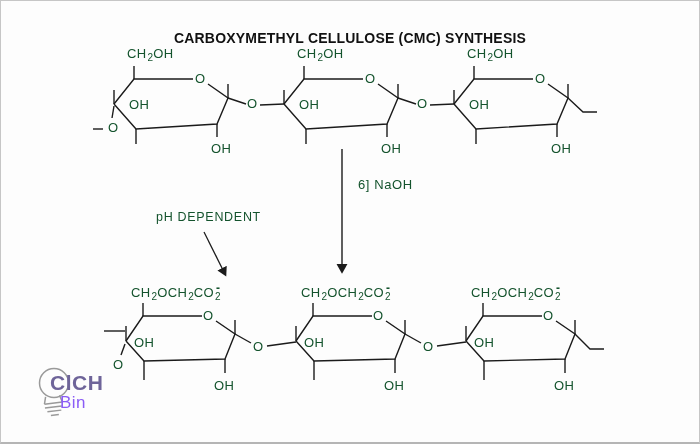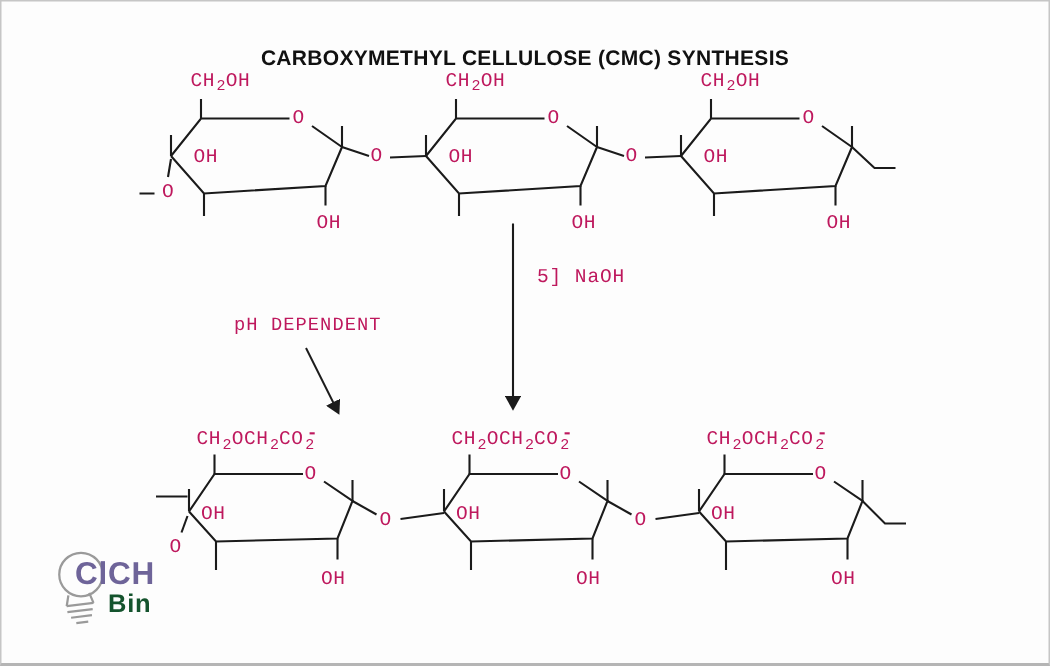--- a/index.html
+++ b/index.html
@@ -6,28 +6,28 @@
   .canvas{
     position:relative;width:700px;height:444px;background:#fdfdfd;
     border:1px solid #c6c6c6;border-bottom:2px solid #b5b5b5;
     font-family:"Liberation Sans","DejaVu Sans",sans-serif;overflow:hidden;box-sizing:border-box;
   }
   svg.diagram{position:absolute;left:0;top:0;}
   .title{
     position:absolute;left:0;right:0;top:9px;text-align:center;
     font-size:14px;font-weight:bold;color:#111;letter-spacing:0.2px;margin-top:20px;
   }
-  .lbl{position:absolute;font-size:13px;color:#be185d;white-space:nowrap;letter-spacing:0.4px;line-height:1;font-family:Liberation Mono, monospace;}
+  .lbl{position:absolute;font-size:13px;color:#14532d;white-space:nowrap;letter-spacing:0.4px;line-height:1;}
   .sb{font-size:10px;vertical-align:-3px;margin-left:1px;letter-spacing:0;}
   .stk{position:relative;display:inline-block;font-size:10px;vertical-align:-3px;margin-left:1px;}
   .stk .chg{position:absolute;left:1px;top:-10px;font-size:12px;font-weight:bold;}
   .ph{font-size:12.5px;letter-spacing:0.7px;}
   .rg{letter-spacing:0.6px;}
   .logo1{position:absolute;left:49px;top:370px;font-size:21px;font-weight:bold;color:#6e6499;letter-spacing:0.5px;}
-  .logo2{position:absolute;left:71px;top:392px;font-size:17px;font-weight:bold;color:#14532d;letter-spacing:0.5px;}
+  .logo2{position:absolute;left:59px;top:392px;font-size:17px;font-weight:normal;color:#8b5cf6;letter-spacing:0.5px;}
 </style>
 </head>
 <body>
 
 <div class="canvas">
 
   <svg class="diagram" width="700" height="444" viewBox="0 0 700 444" xmlns="http://www.w3.org/2000/svg">
     <defs>
       <marker id="ah" viewBox="0 0 10 10" refX="2" refY="5" markerWidth="8" markerHeight="8" orient="auto">
         <path d="M0,0 L9,5 L0,10 Z" fill="#1b1b1b"></path>
@@ -115,21 +115,21 @@
   <div class="lbl" style="left:468px;top:97px">OH</div>
 
   <div class="lbl" style="left:210px;top:141px">OH</div>
   <div class="lbl" style="left:380px;top:141px">OH</div>
   <div class="lbl" style="left:550px;top:141px">OH</div>
 
   <div class="lbl" style="left:107px;top:120px">O</div>
   <div class="lbl" style="left:246px;top:96px">O</div>
   <div class="lbl" style="left:416px;top:96px">O</div>
 
-  <div class="lbl rg" style="left:357px;top:177px">5] NaOH</div>
+  <div class="lbl rg" style="left:357px;top:177px">6] NaOH</div>
   <div class="lbl ph" style="left:155px;top:210px">pH DEPENDENT</div>
 
   <div class="lbl" style="left:130px;top:285px"><span>CH</span><span class="sb">2</span><span>OCH</span><span class="sb">2</span><span>CO</span><span class="stk"><span class="chg">-</span><span>2</span></span></div>
   <div class="lbl" style="left:300px;top:285px"><span>CH</span><span class="sb">2</span><span>OCH</span><span class="sb">2</span><span>CO</span><span class="stk"><span class="chg">-</span><span>2</span></span></div>
   <div class="lbl" style="left:470px;top:285px"><span>CH</span><span class="sb">2</span><span>OCH</span><span class="sb">2</span><span>CO</span><span class="stk"><span class="chg">-</span><span>2</span></span></div>
 
   <div class="lbl" style="left:202px;top:308px">O</div>
   <div class="lbl" style="left:372px;top:308px">O</div>
   <div class="lbl" style="left:542px;top:308px">O</div>
 

